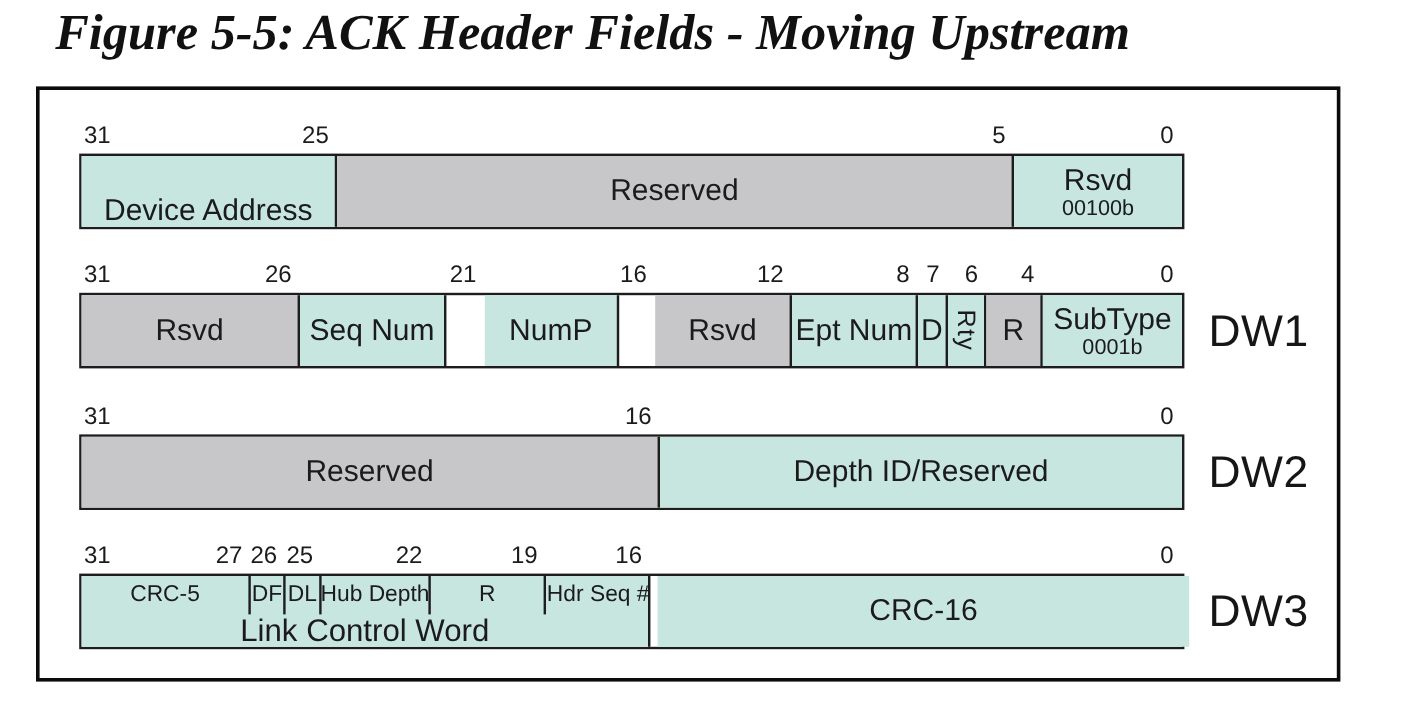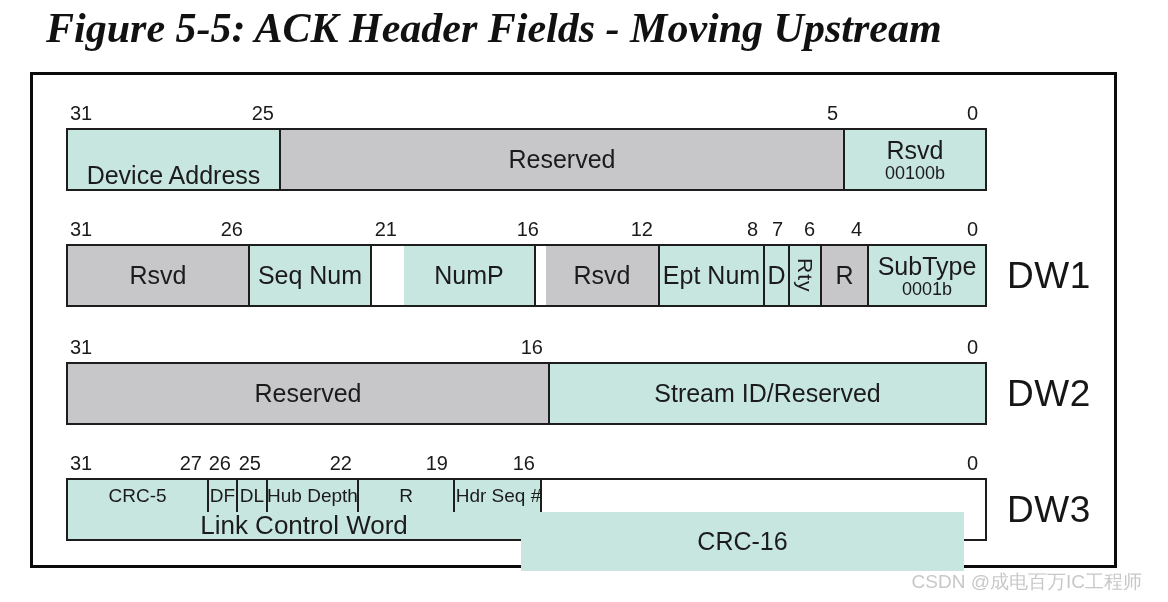--- a/index.html
+++ b/index.html
@@ -98,21 +98,21 @@
             <span class="tick edge" style="left: 796px;">4</span>
             <span class="tick edge" style="left: 912px;">0</span>
           </div>
           <div class="boxes">
             <div class="field" style="left: 0px; width: 182px; background: rgb(199, 199, 201);">
               <span class="lbl">Rsvd</span>
             </div>
             <div class="field" style="left: 182px; width: 122px; background: rgb(200, 230, 224);">
               <span class="lbl">Seq Num</span>
             </div>
-            <div class="field" style="left: 336px; width: 132px; background: rgb(200, 230, 224);">
+            <div class="field" style="left: 336px; width: 112px; background: rgb(200, 230, 224);">
               <span class="lbl">NumP</span>
             </div>
             <div class="field" style="left: 478px; width: 114px; background: rgb(199, 199, 201);">
               <span class="lbl">Rsvd</span>
             </div>
             <div class="field" style="left: 592px; width: 105px; background: rgb(200, 230, 224);">
               <span class="lbl">Ept Num</span>
             </div>
             <div class="field" style="left: 697px; width: 25px; background: rgb(200, 230, 224);">
               <span class="lbl">D</span>
@@ -134,21 +134,21 @@
           <div class="ticks">
             <span class="tick" style="left: 4px;">31</span>
             <span class="tick edge" style="left: 477px;">16</span>
             <span class="tick edge" style="left: 912px;">0</span>
           </div>
           <div class="boxes">
             <div class="field" style="left: 0px; width: 482px; background: rgb(199, 199, 201);">
               <span class="lbl">Reserved</span>
             </div>
             <div class="field last" style="left: 482px; width: 435px; background: rgb(200, 230, 224);">
-              <span class="lbl">Stream ID/Reserved</span>
+              <span class="lbl">Depth ID/Reserved</span>
             </div>
           </div>
           <div class="dwlabel">DW2</div>
         </div>
         <div class="row" style="top: 403px;">
           <div class="ticks">
             <span class="tick" style="left: 4px;">31</span>
             <span class="tick edge" style="left: 136px;">27</span>
             <span class="tick edge" style="left: 165px;">26</span>
             <span class="tick edge" style="left: 195px;">25</span>
@@ -174,22 +174,21 @@
                 </div>
                 <div class="subfield" style="left: 291px; width: 96px;">
                   <span class="slbl">R</span>
                 </div>
                 <div class="subfield last" style="left: 387px; width: 87px;">
                   <span class="slbl">Hdr Seq #</span>
                 </div>
               </div>
               <div class="biglbl">Link Control Word</div>
             </div>
-            <div class="field last" style="left: 453px; width: 443px; background: rgb(200, 230, 224); margin-top: 32px;">
+            <div class="field last" style="left: 480px; width: 443px; background: rgb(200, 230, 224);">
               <span class="lbl">CRC-16</span>
             </div>
           </div>
           <div class="dwlabel">DW3</div>
         </div>
       </div>
   </div>
-  <div class="watermark">CSDN @成电百万IC工程师</div>
 </div>
 
 </body></html>

